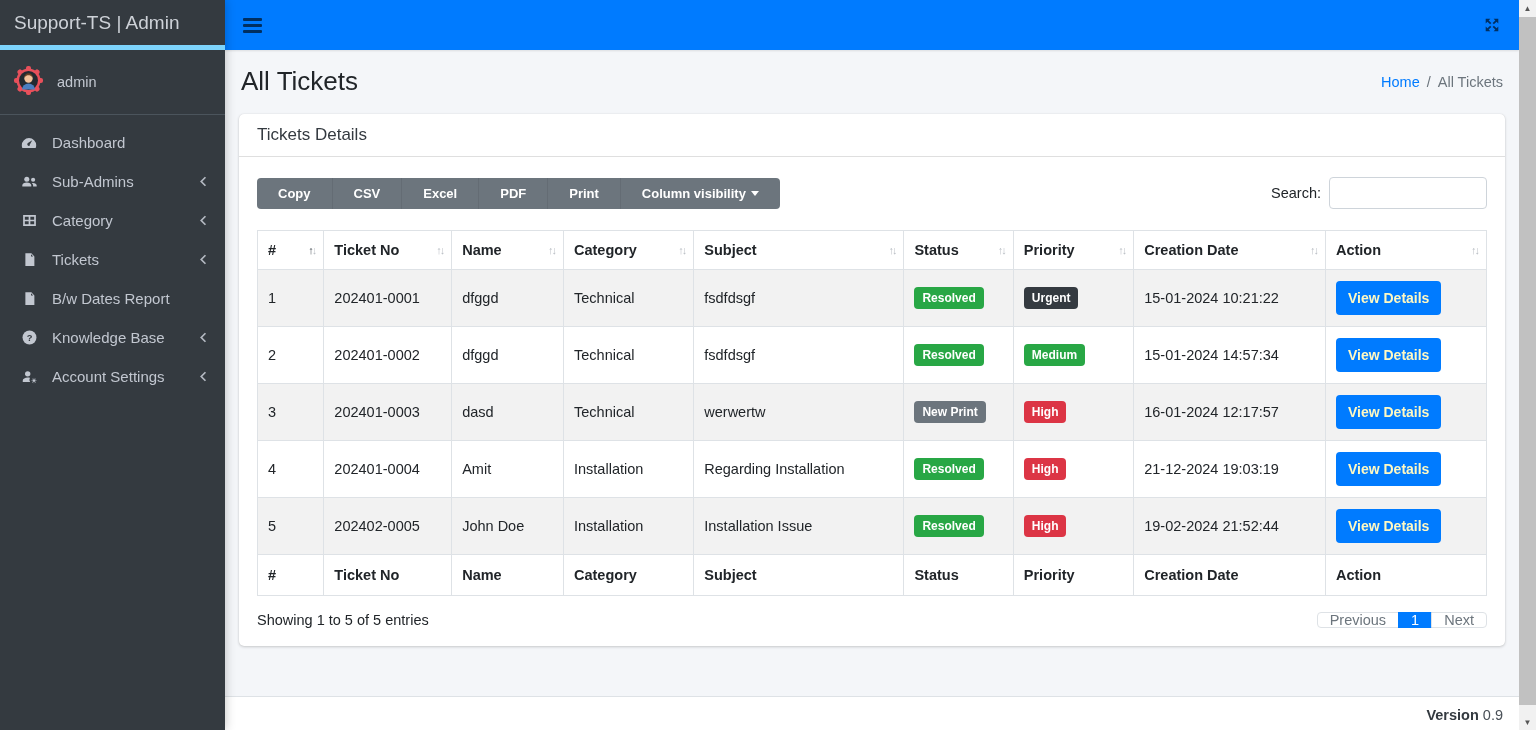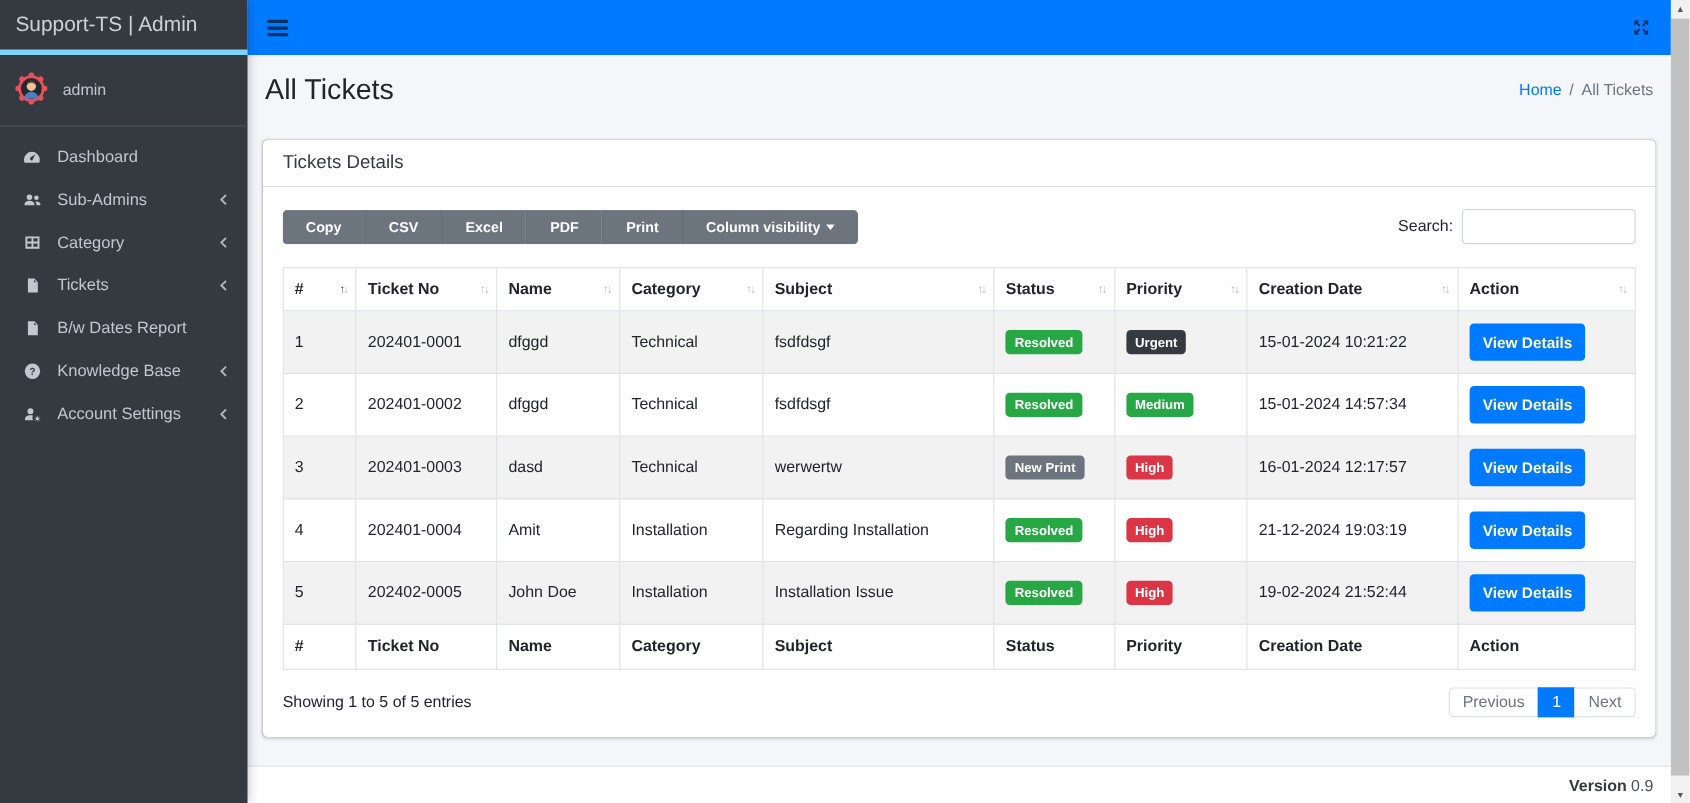--- a/index.html
+++ b/index.html
@@ -53,21 +53,21 @@
   .content-header {
     display: flex; align-items: center; justify-content: space-between;
     padding: 16px 16px 14px 16px;
   }
   .page-title { font-size: 26px; font-weight: 400; color: #212529; }
   .breadcrumb { font-size: 14.5px; color: #6c757d; display: flex; gap: 7px; align-items: center; }
   .breadcrumb .home { color: #007bff; text-decoration: none; cursor: pointer; }
 
   
   .card {
-    margin: 16px 14px; background: #fff; border-radius: 5px;
+    margin: 3px 14px; background: #fff; border-radius: 5px;
     box-shadow: 0 0 1px rgba(0,0,0,.12), 0 1px 3px rgba(0,0,0,.18);
   }
   .card-header {
     padding: 11px 18px; border-bottom: 1px solid rgba(0,0,0,.125);
     font-size: 17px; color: #343a40;
   }
   .card-body { padding: 20px 18px 18px 18px; }
 
   .toolbar-row { display: flex; justify-content: space-between; align-items: center; margin-bottom: 21px; }
   .btn-group { display: inline-flex; border-radius: 4px; overflow: hidden; }
@@ -108,21 +108,21 @@
   .btn-view {
     background: #007bff; color: #fef9c3; border: none; border-radius: 4px;
     font-family: inherit; font-size: 14px; font-weight: bold;
     padding: 9px 12px; cursor: pointer;
   }
 
   .table-foot-row { display: flex; justify-content: space-between; align-items: center; margin-top: 16px; }
   .dt-info { font-size: 14.5px; color: #212529; }
   .pagination { display: inline-flex; }
   .page-item {
-    min-width: 34px; height: 27px; display: inline-flex; align-items: center; justify-content: center;
+    min-width: 34px; height: 16px; display: inline-flex; align-items: center; justify-content: center;
     border: 1px solid #dee2e6; background: #fff; color: #6c757d; font-size: 14.5px;
     padding: 0 12px; cursor: pointer;
   }
   .page-item.prev { border-radius: 4px 0 0 4px; }
   .page-item.next { border-radius: 0 4px 4px 0; margin-left: -1px; }
   .page-item.active { background: #007bff; border-color: #007bff; color: #fff; margin-left: -1px; }
 
   
   .page-footer {
     position: absolute; left: 0; bottom: -6px; width: 100%;

